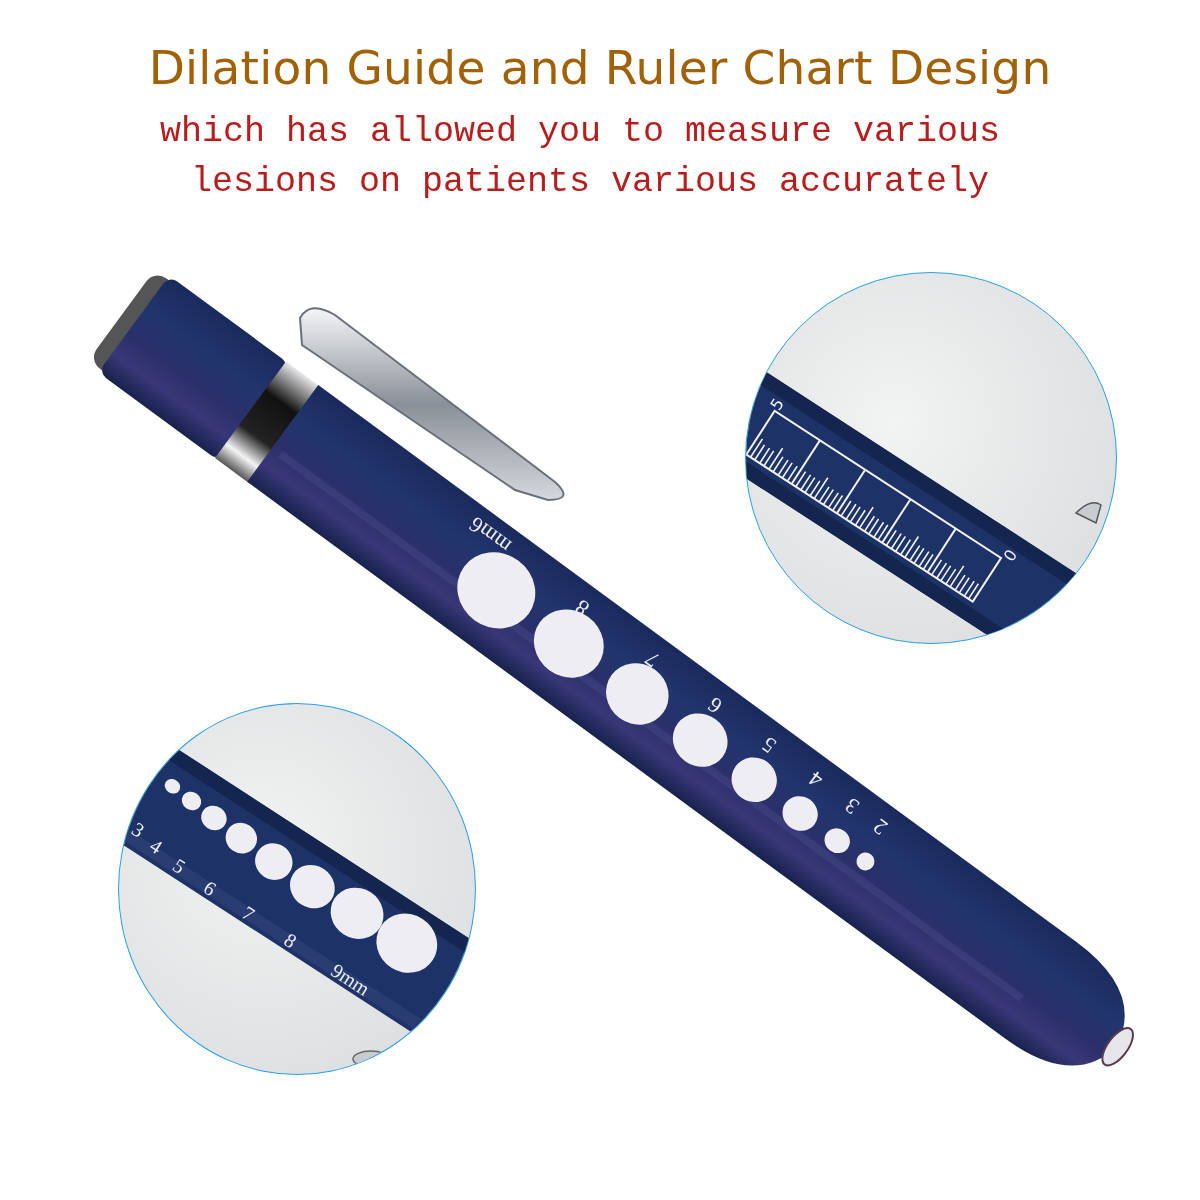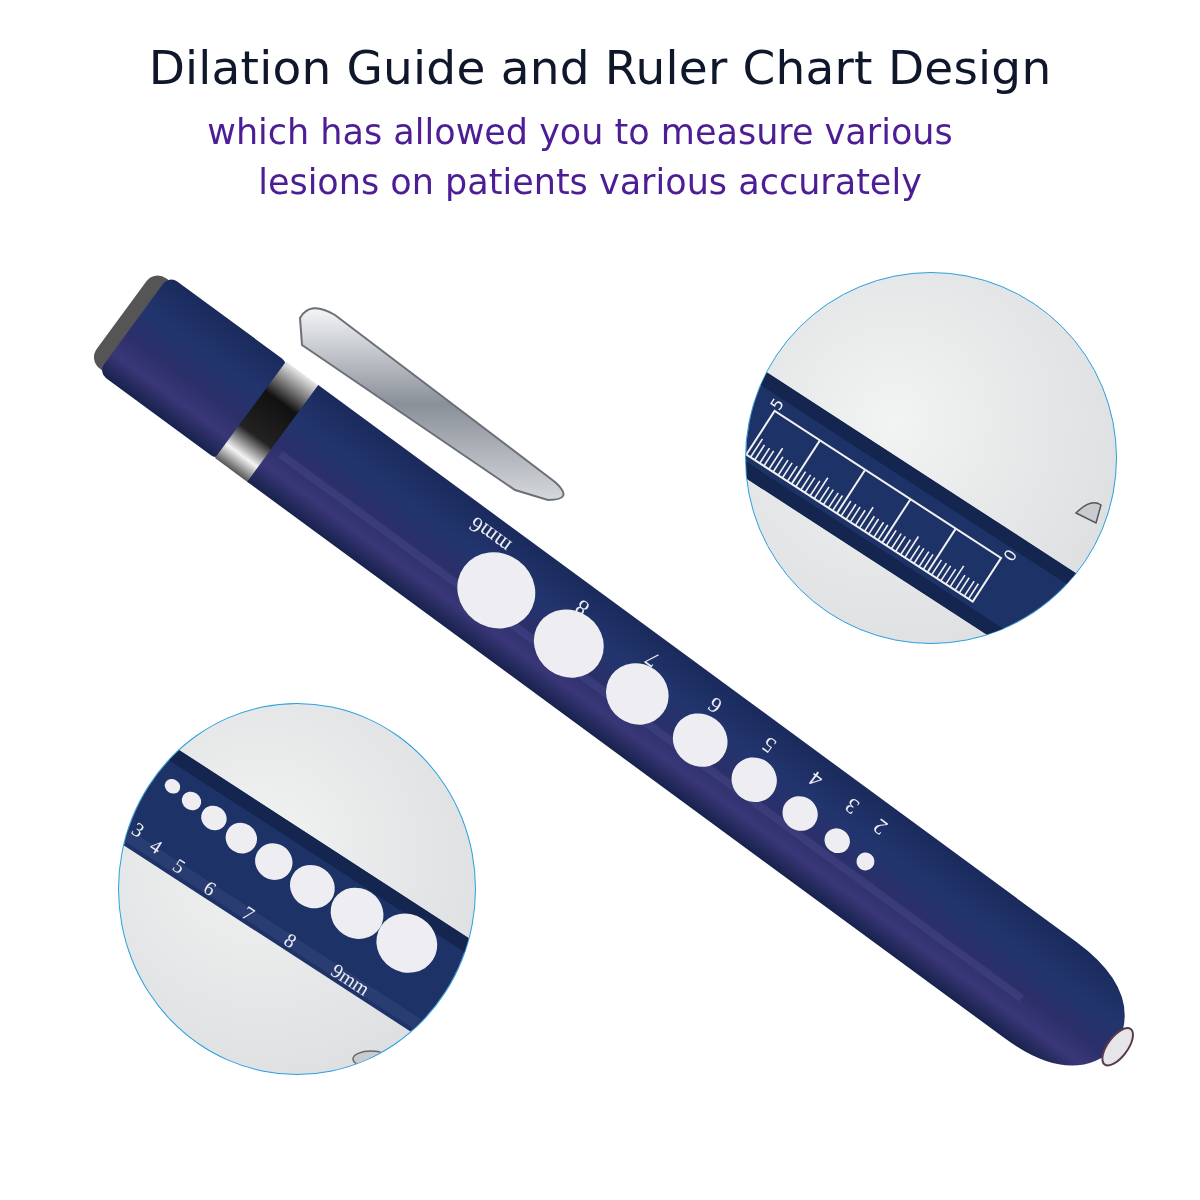--- a/index.html
+++ b/index.html
@@ -1,20 +1,20 @@
 <!DOCTYPE html>
 <html><head>
 <meta charset="utf-8">
 <style>
   html, body { margin:0; padding:0; }
   body { width:1200px; height:1200px; background:#ffffff; position:relative; overflow:hidden;
          font-family:"DejaVu Sans", "Liberation Sans", sans-serif; }
   .title { position:absolute; left:0; width:1200px; top:40px; text-align:center;
-           font-size:47px; color:#0f172a; font-weight:400; letter-spacing:0.2px; }
-  .sub { position:absolute; left:0; width:1160px; text-align:center; font-size:35px; color:#4c1d95; }
+           font-size:47px; color:#a16207; font-weight:400; letter-spacing:0.2px; }
+  .sub { position:absolute; left:0; width:1160px; text-align:center; font-size:35px; color:#b91c1c;font-family:Liberation Mono, monospace; }
   .sub1 { top:112px; }
   .sub2 { top:162px; left:10px; width:1160px; }
   .scene { position:absolute; left:0; top:0; width:1200px; height:1200px; }
   .circle { position:absolute; border-radius:50%; border:1.5px solid #2aa0e0; overflow:hidden;
             background:radial-gradient(circle at 40% 40%, #f2f3f3 0%, #dfe1e2 70%, #d4d7d8 100%); }
   .c-right { left:745px; top:272px; width:370px; height:370px; }
   .c-left { left:118px; top:703px; width:356px; height:370px; }
 </style>
 </head>
 <body>

